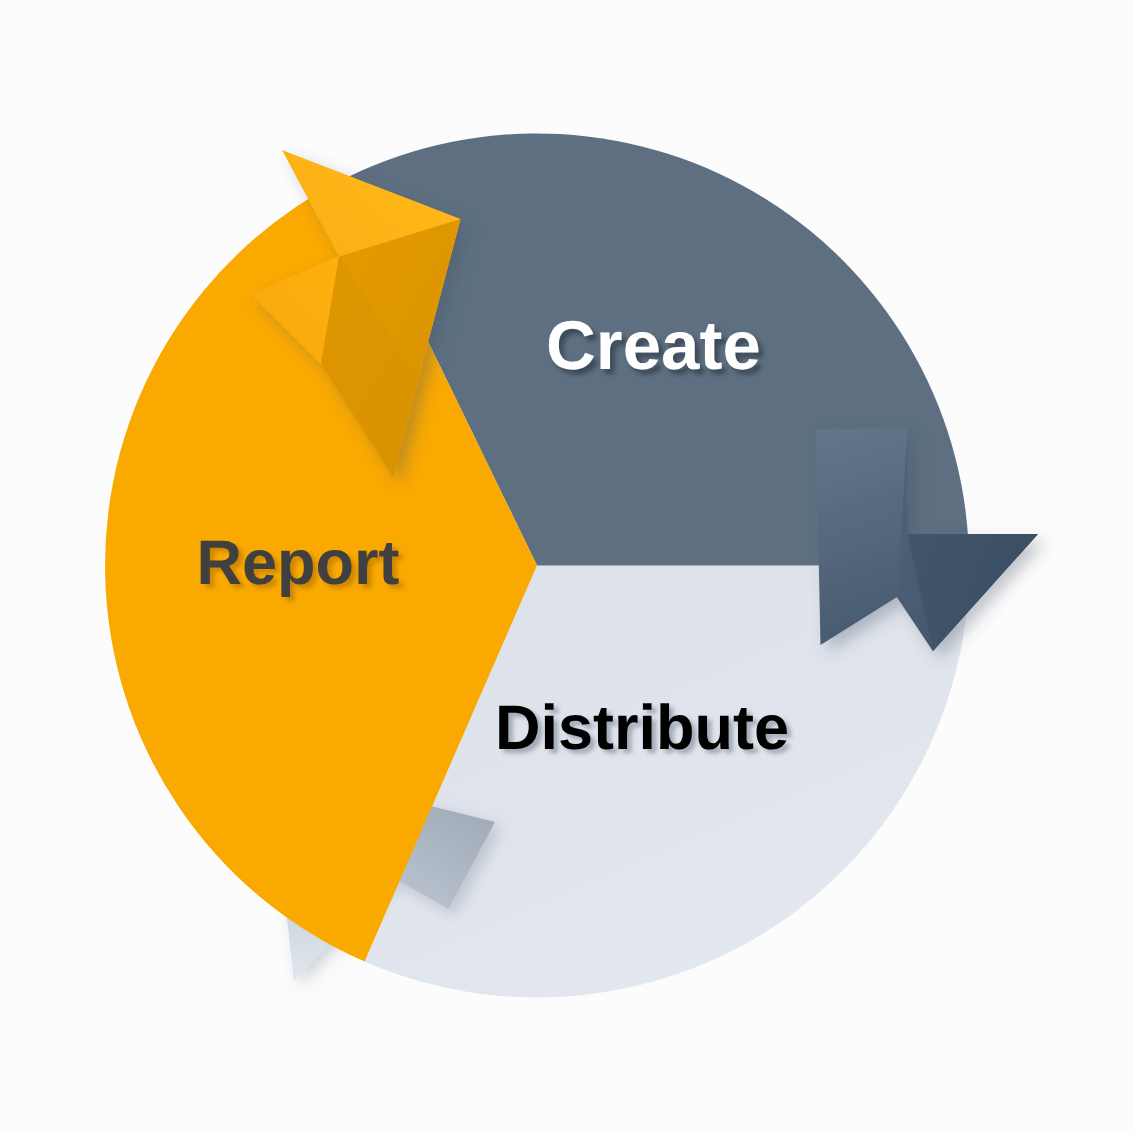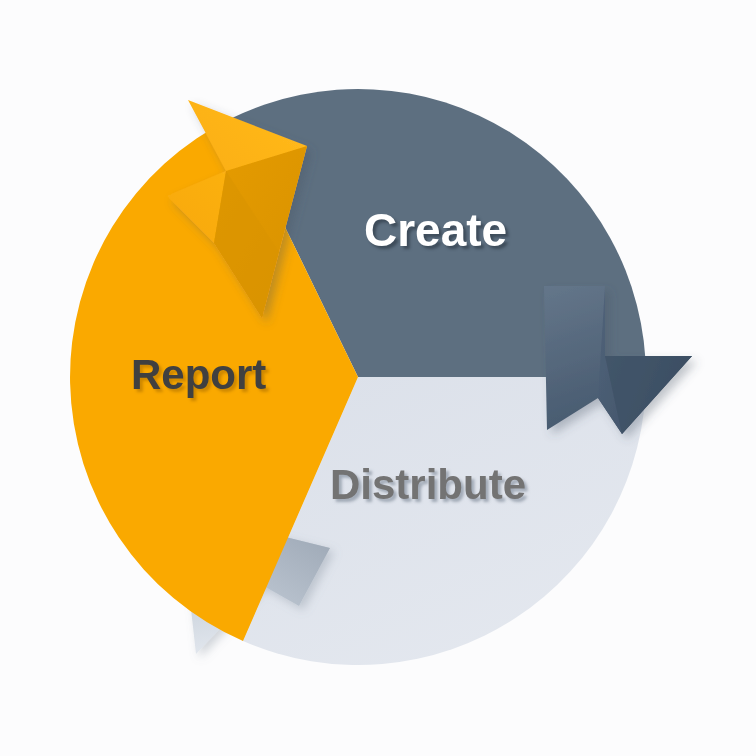--- a/index.html
+++ b/index.html
@@ -46,21 +46,21 @@
     left: 131px;
     top: 351px;
     font-size: 42px;
     color: #404040;
     text-shadow: 3px 3px 3px rgba(150,95,0,0.45);
   }
   #label-distribute {
     left: 330px;
     top: 461px;
     font-size: 42px;
-    color: #737373;
+    color: #000000;
     text-shadow: 3px 3px 3px rgba(120,132,146,0.60);
   }
 </style>
 </head>
 <body>
 
 <div id="diagram-root">
 
   <svg id="cycle-svg" viewBox="0 0 756 756" xmlns="http://www.w3.org/2000/svg">
     <defs>

